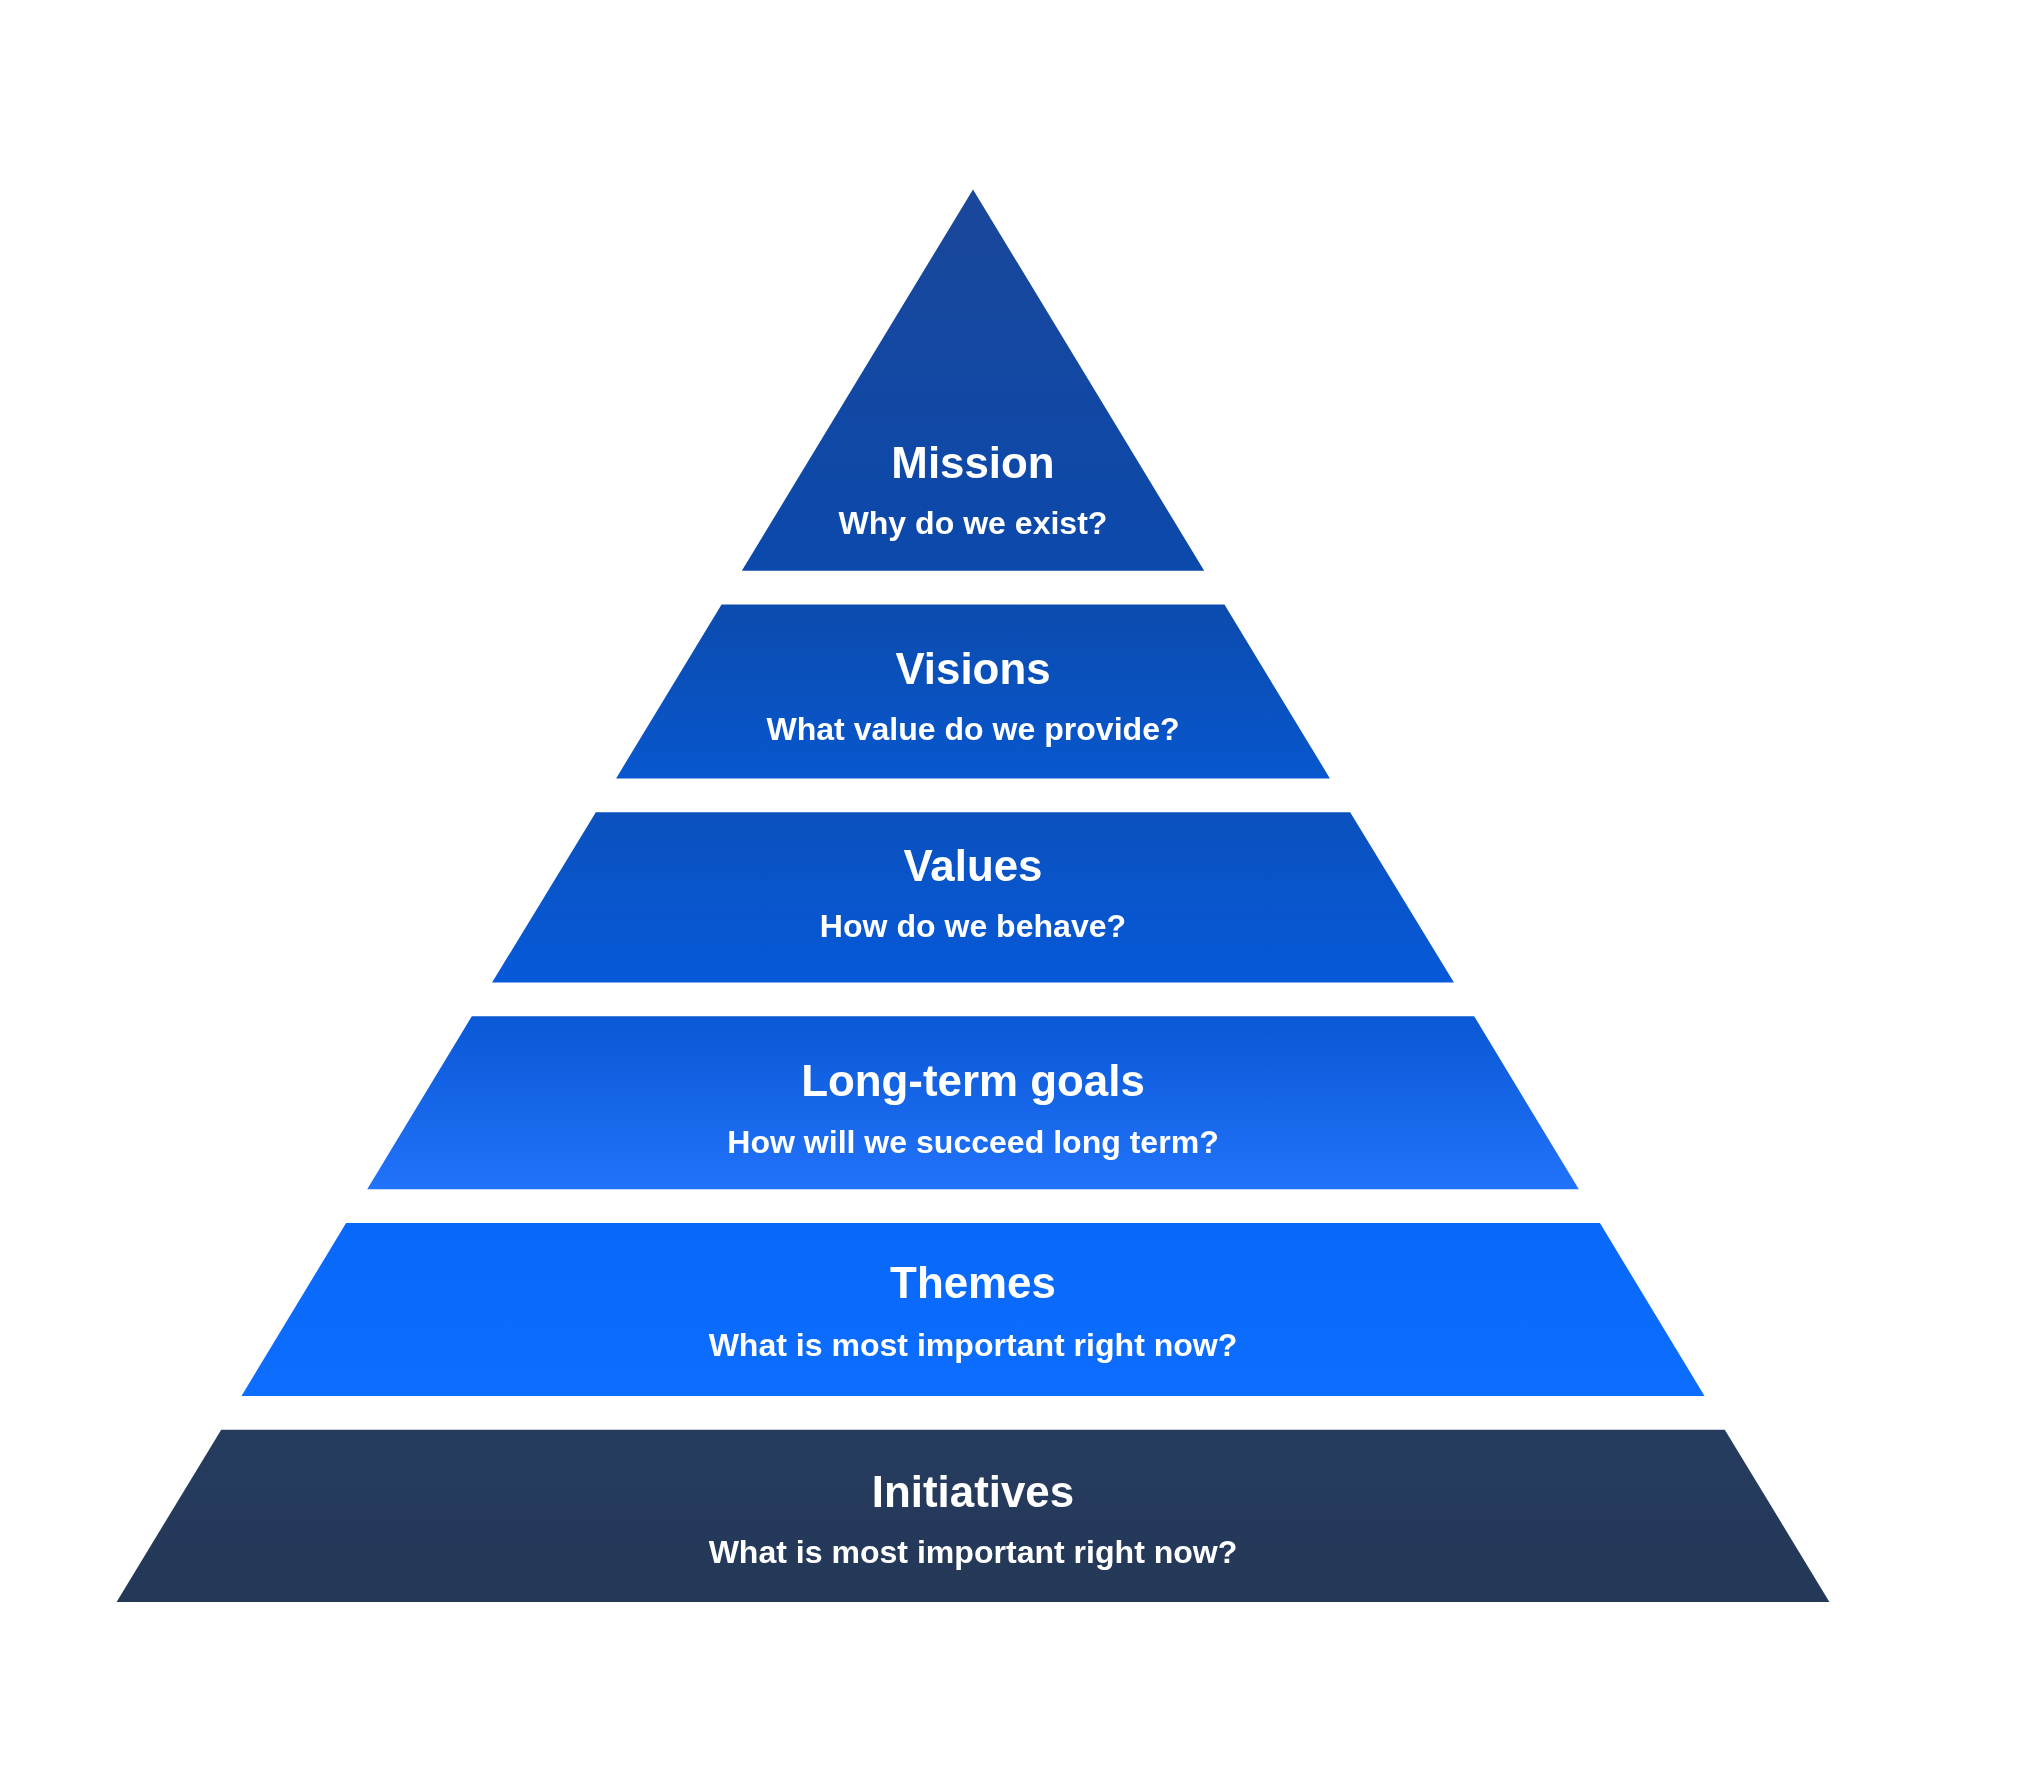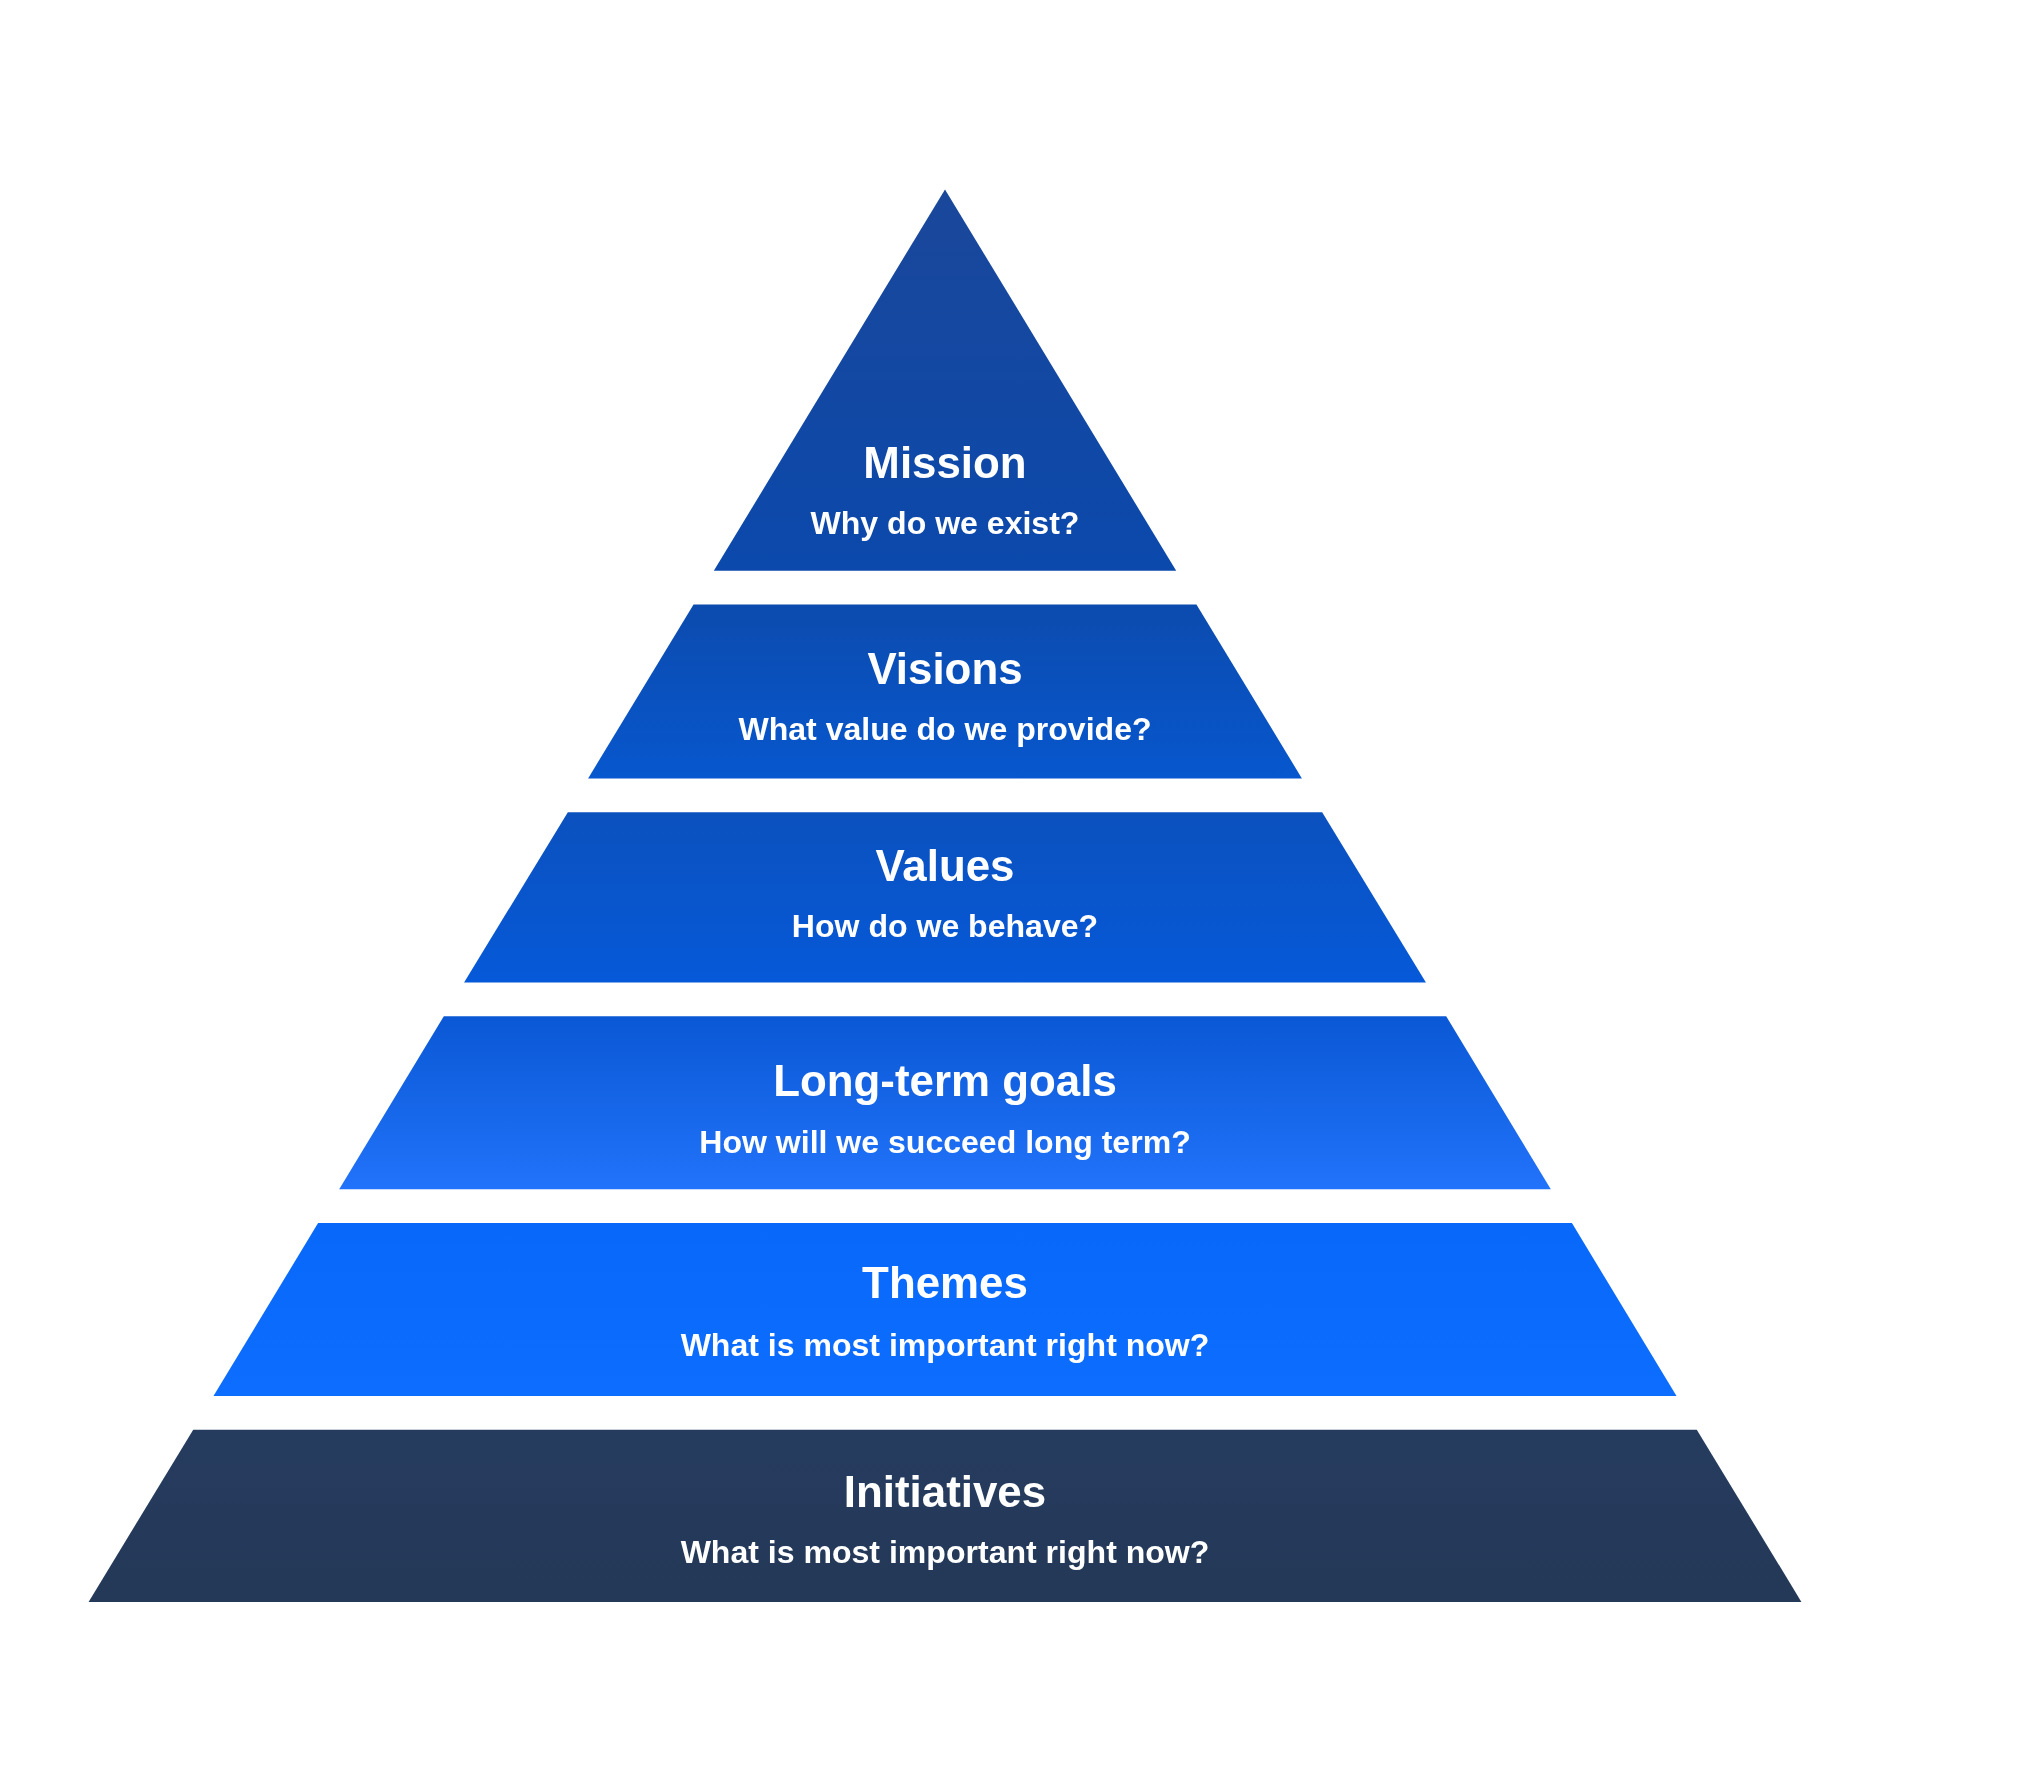--- a/index.html
+++ b/index.html
@@ -7,20 +7,21 @@
     padding: 0;
     background: #ffffff;
     font-family: "Liberation Sans", "DejaVu Sans", sans-serif;
   }
   .canvas {
     position: relative;
     width: 1890px;
     height: 1793px;
     background: #ffffff;
     overflow: hidden;
+    padding-left: 28px;
   }
   svg { display: block; width: 100%; height: 100%; }
   .lvl-title {
     font-family: "Liberation Sans", "DejaVu Sans", sans-serif;
     font-weight: 700;
     font-size: 52px;
     fill: #ffffff;
   }
   .lvl-subtitle {
     font-family: "Liberation Sans", "DejaVu Sans", sans-serif;

